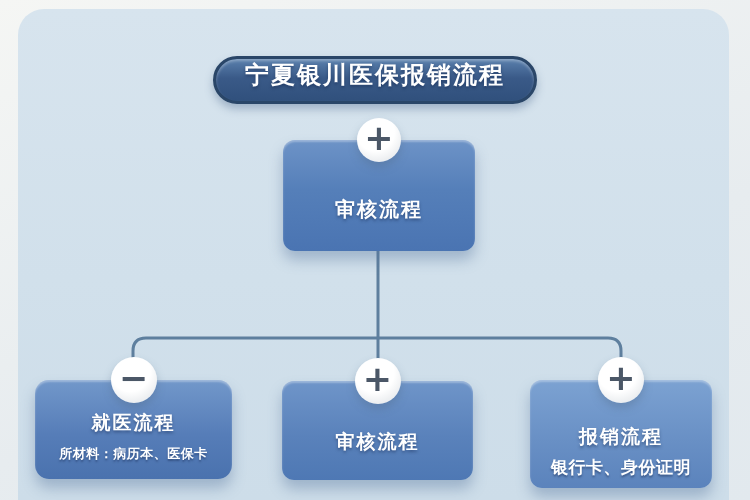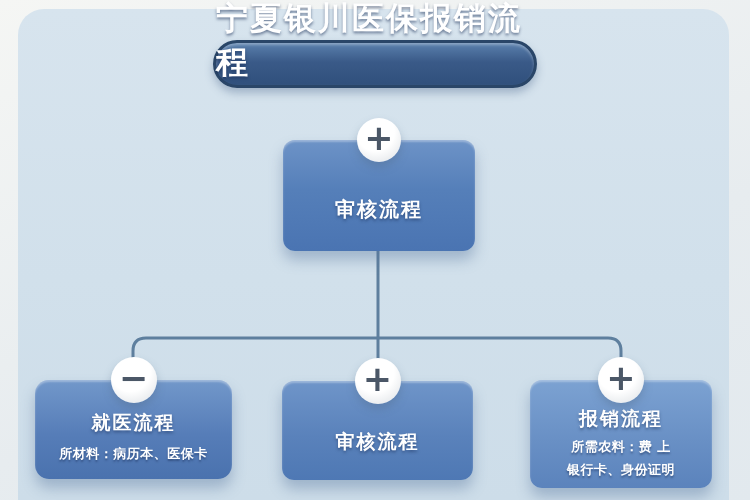--- a/index.html
+++ b/index.html
@@ -9,26 +9,26 @@
     font-family:"DejaVu Sans","Liberation Sans",sans-serif;
   }
   
   .canvas-card{
     position:absolute;left:18px;top:9px;width:711px;height:491px;
     border-radius:26px 26px 0 0;
     background:linear-gradient(180deg,#d7e4ee 0%,#d1e0eb 55%,#cddde9 100%);
   }
   
   .banner{
-    position:absolute;left:213px;top:40px;width:324px;height:48px;
+    position:absolute;left:213px;top:56px;width:324px;height:48px;
     border-radius:27px;border:3px solid #2a4668;box-sizing:border-box;
     background:linear-gradient(180deg,#5a80ad 0%,#3a5a88 45%,#30507c 100%);
     box-shadow:0 5px 9px rgba(60,90,130,.35), inset 0 2px 3px rgba(255,255,255,.30);
-    display:flex;align-items:flex-end;justify-content:center;
-    color:#fff;font-size:32px;font-weight:700;letter-spacing:2px;
+    display:flex;align-items:flex-start;justify-content:center;
+    color:#fff;font-size:24px;font-weight:700;letter-spacing:2px;
     text-shadow:0 2px 3px rgba(20,40,80,.55);
     z-index:4;
   }
   .connector-svg{position:absolute;left:0;top:0;z-index:1;}
   
   .node{
     position:absolute;box-sizing:border-box;border-radius:12px;
     display:flex;flex-direction:column;align-items:center;justify-content:flex-end;
     color:#fff;font-weight:700;text-align:center;
     box-shadow:0 9px 14px rgba(85,115,155,.40), inset 0 2px 2px rgba(255,255,255,.32);
@@ -61,21 +61,21 @@
     text-align:right;
   }
   .node-left .node-title,.node-mid .node-title,.node-right .node-title{font-size:19px;margin-bottom:9px;}
   .node-right .node-title{margin-bottom:6px;}
   .node-sub{
     font-size:14px;letter-spacing:.5px;
     text-shadow:0 2px 2px rgba(24,44,84,.50);
   }
   .node-left .node-sub,.node-mid .node-sub,.node-right .node-sub{font-size:13px;}
   .node-sub2{
-    font-size:13px;letter-spacing:.5px;margin-top:5px;
+    font-size:17px;letter-spacing:.5px;
     text-shadow:0 2px 2px rgba(24,44,84,.50);
   }
   
   .badge{
     position:absolute;top:-23px;left:50%;transform:translateX(-50%);
     width:46px;height:46px;border-radius:50%;
     background:radial-gradient(circle at 42% 32%,#ffffff 48%,#eef0f2 72%,#dfe2e6 100%);
     box-shadow:0 5px 9px rgba(80,105,135,.35);
     display:flex;align-items:center;justify-content:center;
     z-index:3;
@@ -125,17 +125,16 @@
       <span class="glyph">+</span>
     </div>
     <div class="node-title">审核流程</div>
   </div>
 
   <div class="node node-right">
     <div class="badge">
       <span class="glyph">+</span>
     </div>
     <div class="node-title">报销流程</div>
-    <div class="node-sub">所需农料：费 上</div>
     <div class="node-sub2">银行卡、身份证明</div>
   </div>
 
 </div>
 
 </body></html>

